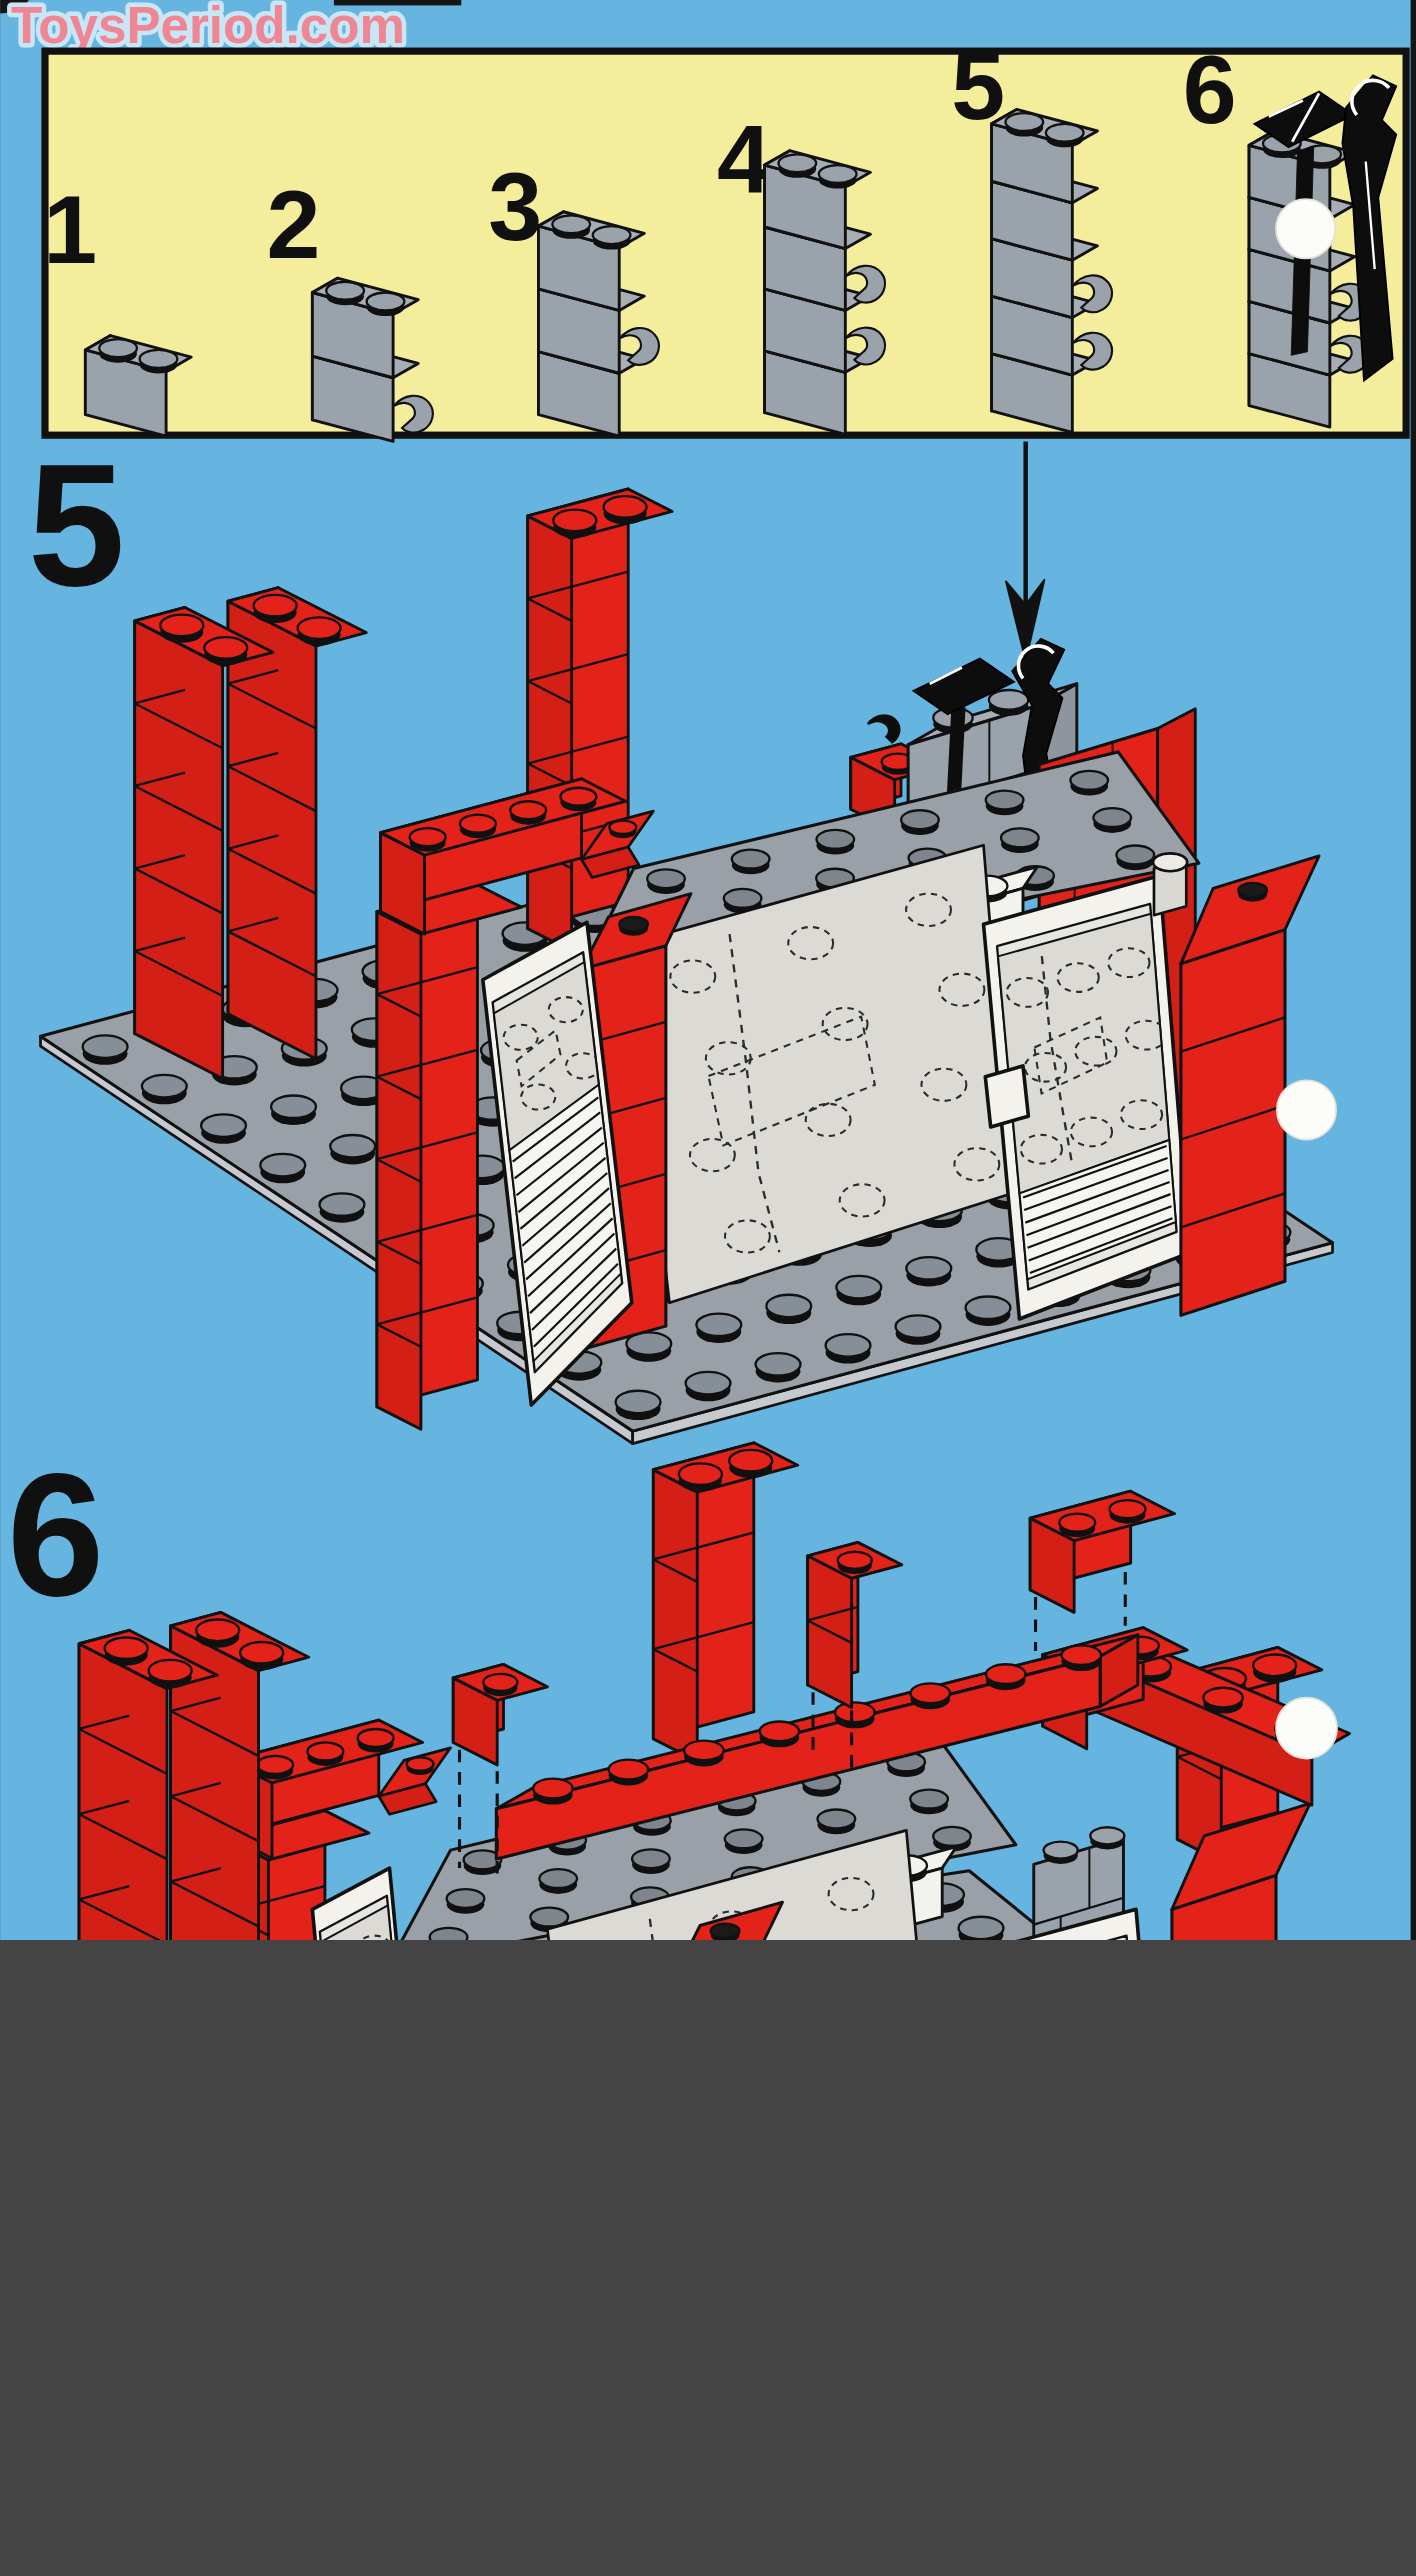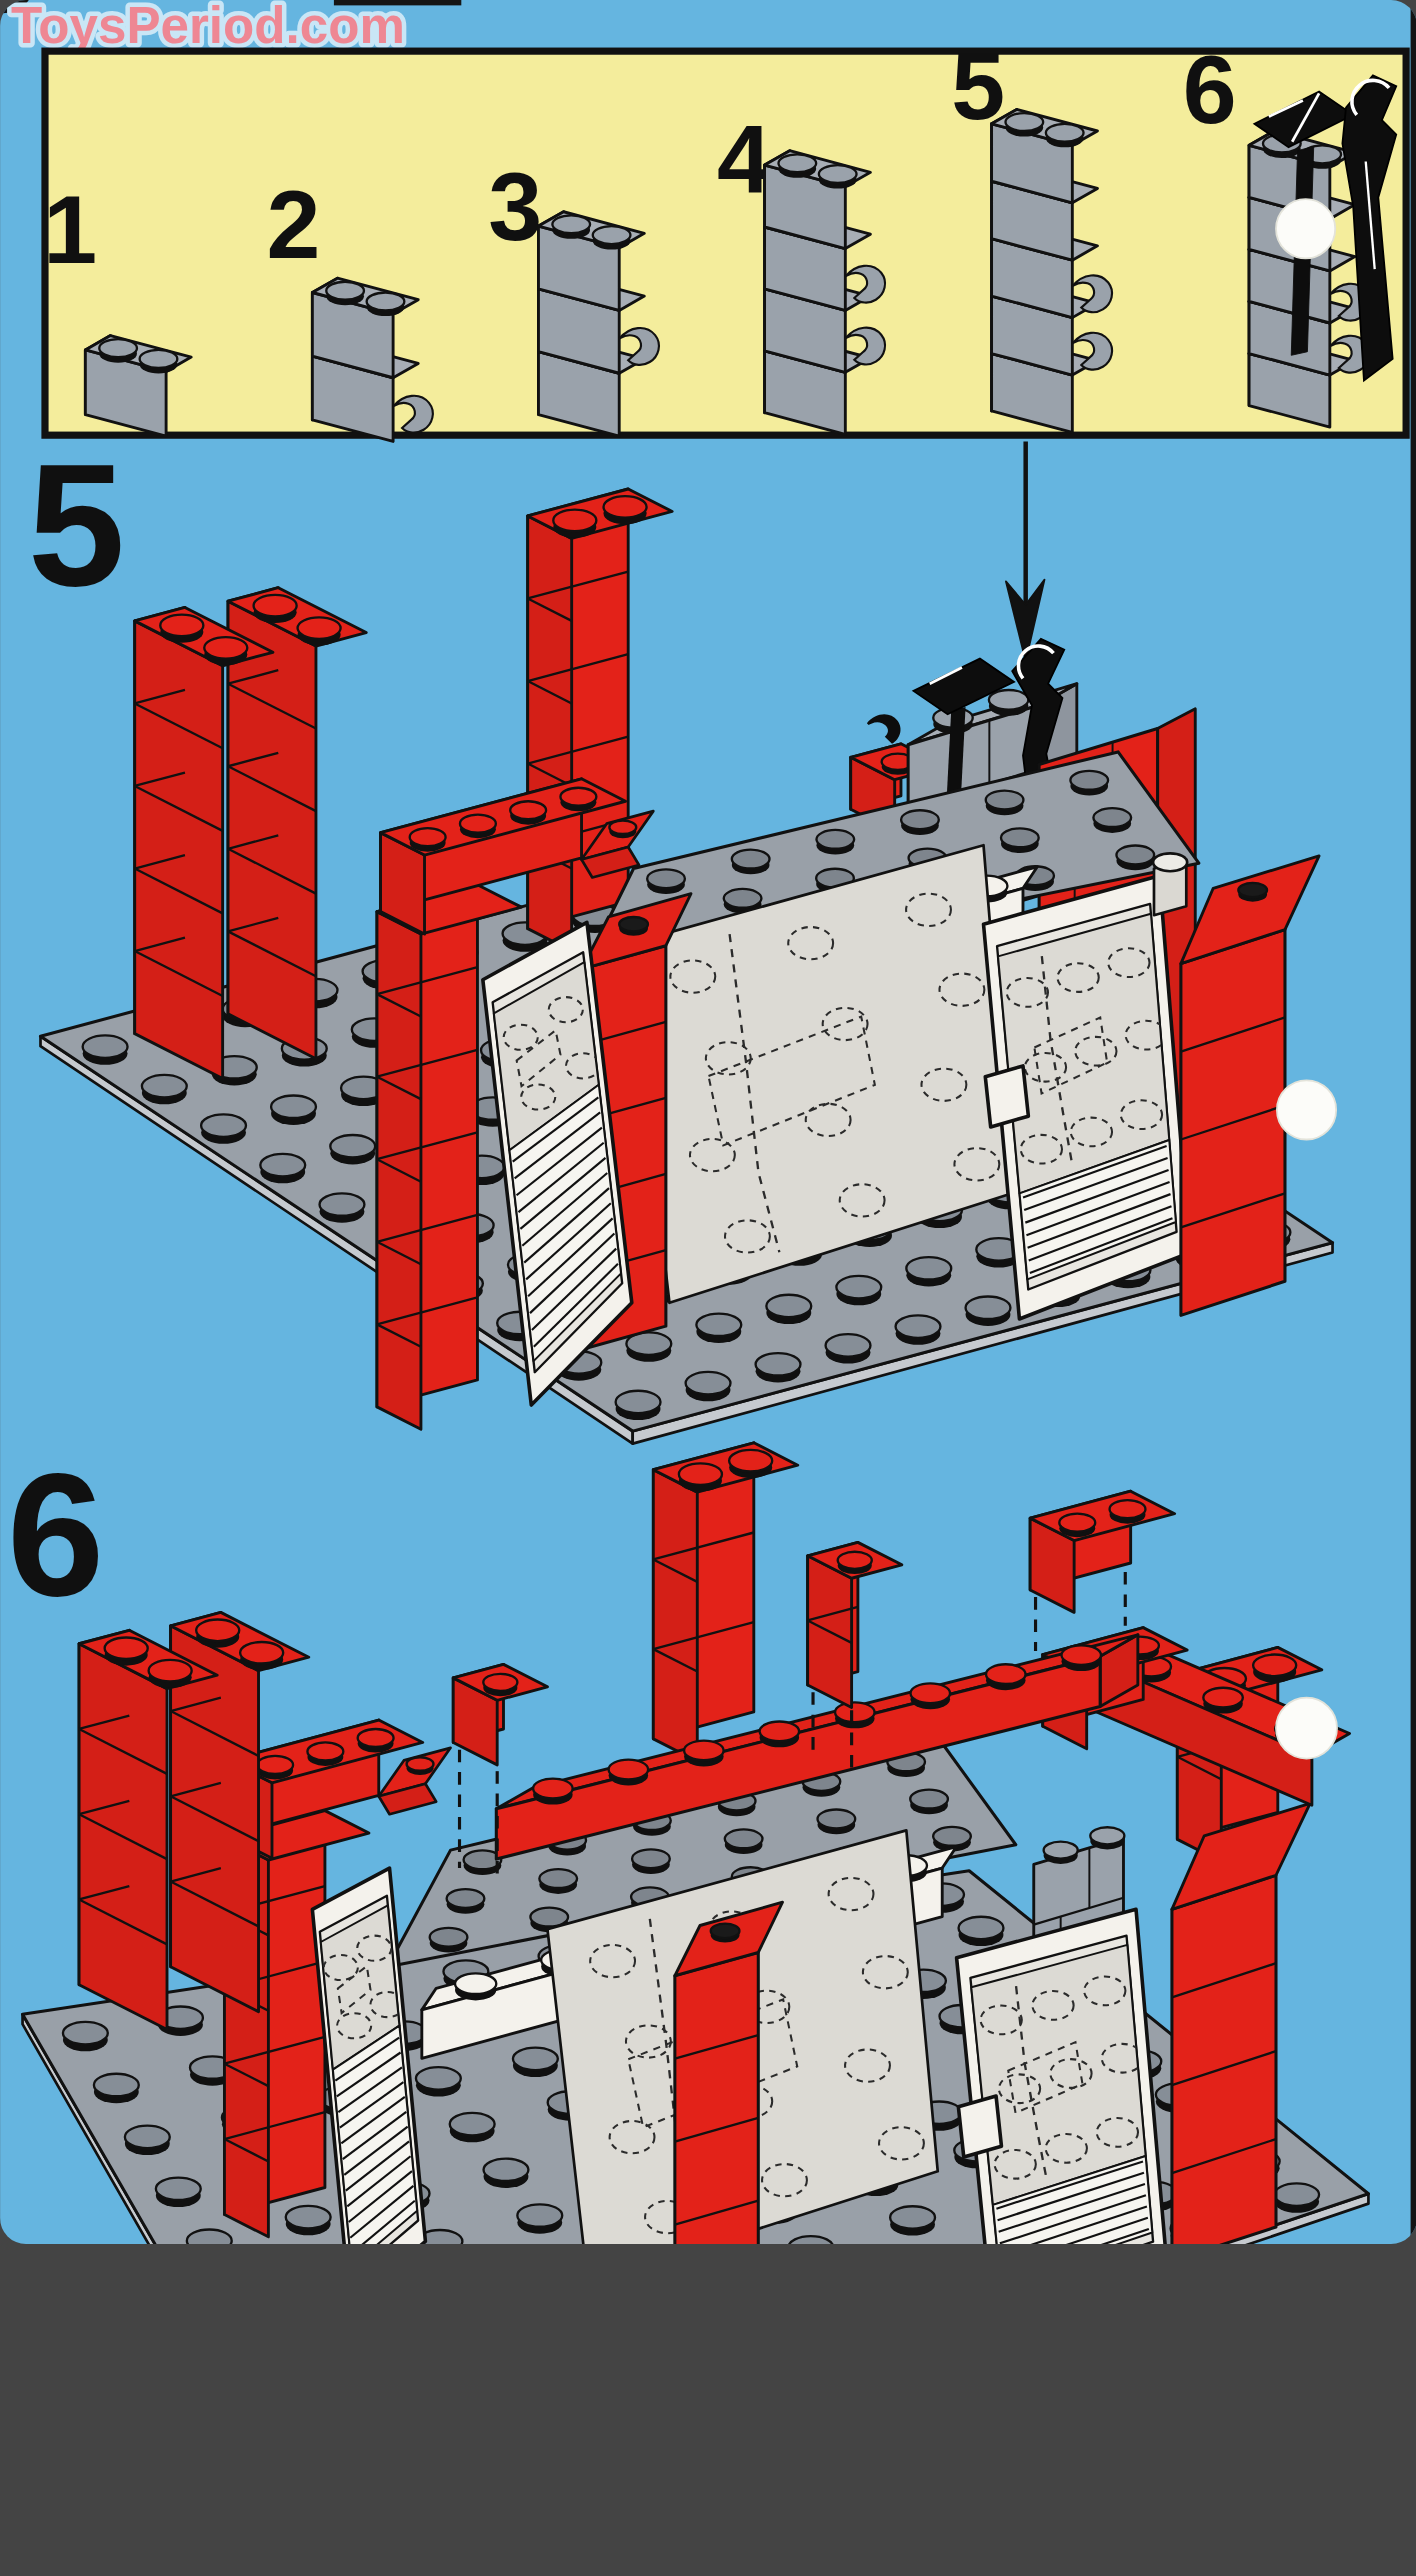--- a/index.html
+++ b/index.html
@@ -1,16 +1,16 @@
 <!DOCTYPE html>
 <html style="font-size:14.4px"><head>
 <meta charset="utf-8">
 <style>
   html,body{margin:0;padding:0;background:#444;}
-  .page{position:relative;width:1417px;height:2244px;overflow:hidden;border-radius:26px;}
+  .page{position:relative;width:1417px;height:1940px;overflow:hidden;}
   svg{display:block;}
   text{font-family:"Liberation Sans","DejaVu Sans",sans-serif;}
   .num{font-weight:bold;fill:#101010;}
   .watermark{font-weight:bold;paint-order:stroke;stroke:#c9e6f6;stroke-width:10px;stroke-linejoin:round;}
 </style>
 </head>
 <body>
 
 <div class="page">
 <svg id="scene" width="1417" height="2576" viewBox="0 0 1579 2871">

